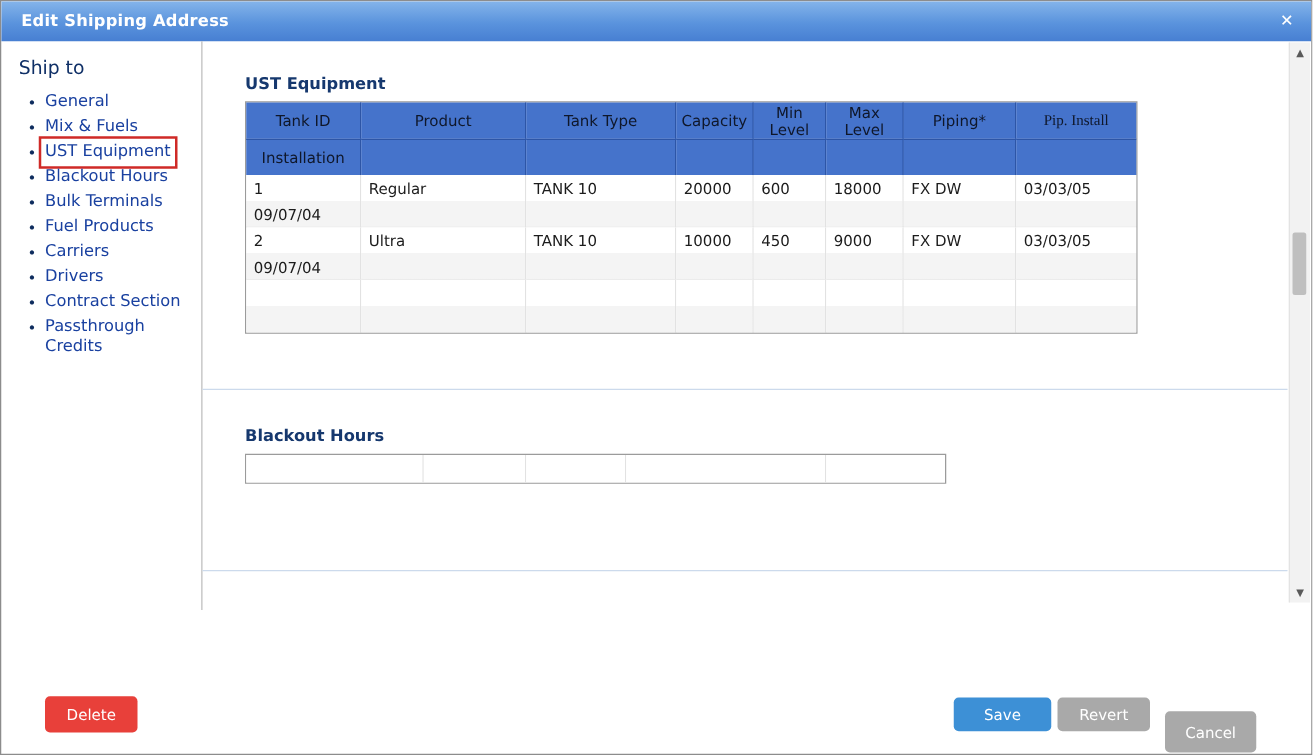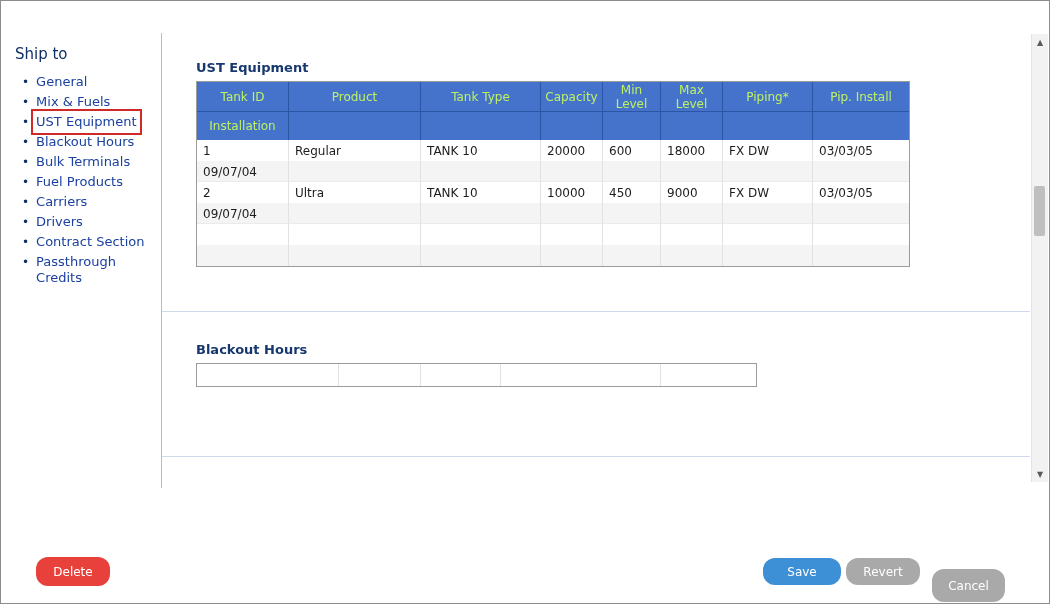--- a/index.html
+++ b/index.html
@@ -42,25 +42,25 @@
 
   
   .grid-table { position:absolute; border:1px solid #9b9b9b; background:#fff; }
   #ust-table { left:195px; top:80px; }
   #blackout-table { left:195px; top:362px; }
 
   .ust-row { display:grid; grid-template-columns:92px 132px 120px 62px 58px 62px 90px 96px; }
   .bo-row  { display:grid; grid-template-columns:142px 82px 80px 160px 95px; }
 
   .hcell {
-    background:#4573cb; color:#bef264; font-size:12px; height:29px;
+    background:#4573cb; color:#0f172a; font-size:12px; height:29px;
     display:flex; align-items:center; justify-content:center;
     border-right:1px solid #2d55a6; text-align:center; padding:0 3px;
   }
-  .ust-row .hcell:last-child, .bo-row .hcell:last-child { border-right:none; }
+  .ust-row .hcell:last-child, .bo-row .hcell:last-child { border-right:none;font-family:Liberation Serif, serif; }
   .subheader-row .hcell { border-top:1px solid #2d55a6; }
 
   .dcell {
     font-size:12px; color:#1c1c1c; padding:3px 6px 0 6px; height:42px;
     border-right:1px solid #e2e2e2; border-bottom:1px solid #ebebeb;
     background:linear-gradient(to bottom,#ffffff 50%,#f4f4f4 50%);
     overflow:hidden;
   }
   .ust-row .dcell:last-child, .bo-row .dcell:last-child { border-right:none; }
   .data-row:last-child .dcell { border-bottom:none; }
@@ -79,33 +79,37 @@
     font-size:8px; color:#5a5a5a; cursor:pointer;
   }
   .sb-up { top:0; } .sb-down { bottom:0; }
   .sb-thumb {
     position:absolute; left:2px; right:3px; top:152px; height:50px;
     background:#bfbfbf; border-radius:2px; cursor:pointer;
   }
 
   
   .btn {
-    position:absolute; border:none; border-radius:12px; color:#ffffff;
+    position:absolute; border:none; border-radius:4px; color:#ffffff;
     font-size:12px; font-family:inherit; cursor:pointer;
   }
   #delete-btn { left:35px;  top:556px; width:74px; height:29px; background:#e8403a; }
   #save-btn   { left:762px; top:557px; width:78px; height:27px; background:#3d90d6; }
   #revert-btn { left:845px; top:557px; width:74px; height:27px; background:#a9a9a9; }
   #cancel-btn { left:931px; top:568px; width:73px; height:33px; background:#a9a9a9; }
 </style>
 </head>
 <body>
 
 <div class="window">
 
+  <div class="titlebar">
+    <span class="title">Edit Shipping Address</span>
+    <span class="close">✕</span>
+  </div>
 
   <div class="sidebar">
     <div class="sidebar-heading">Ship to</div>
 
     <div class="sidebar-item">
       <span class="bullet">•</span>
       <span class="label">General</span>
     </div>
     <div class="sidebar-item">
       <span class="bullet">•</span>

